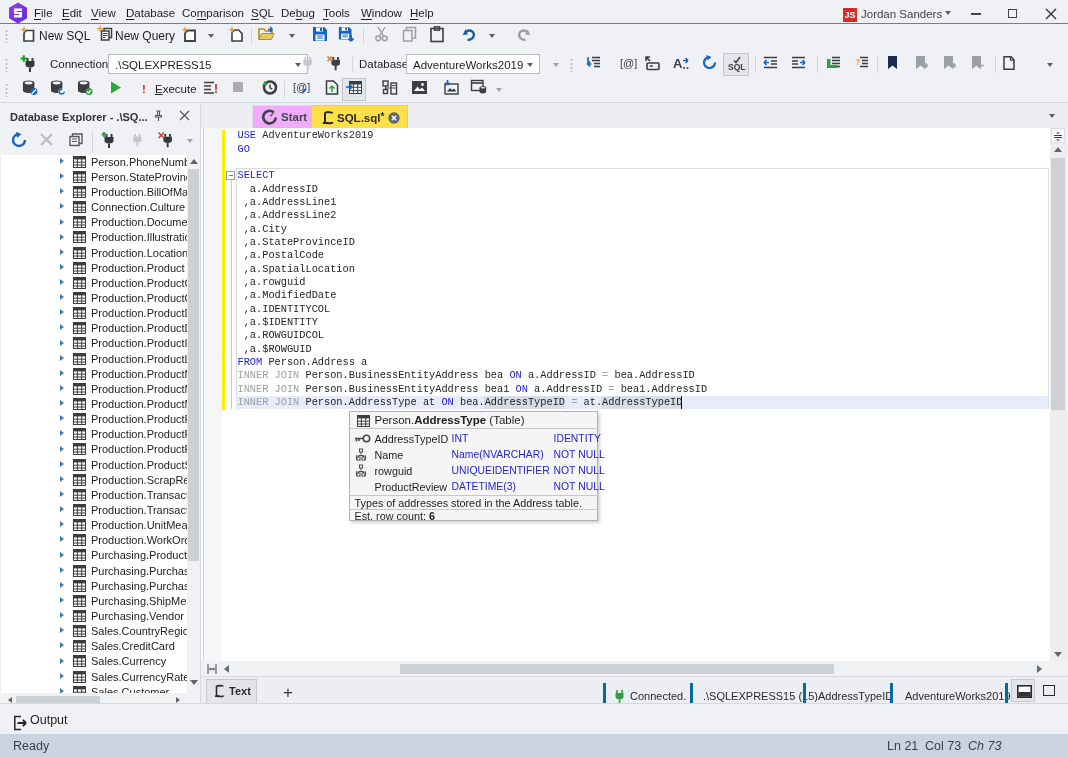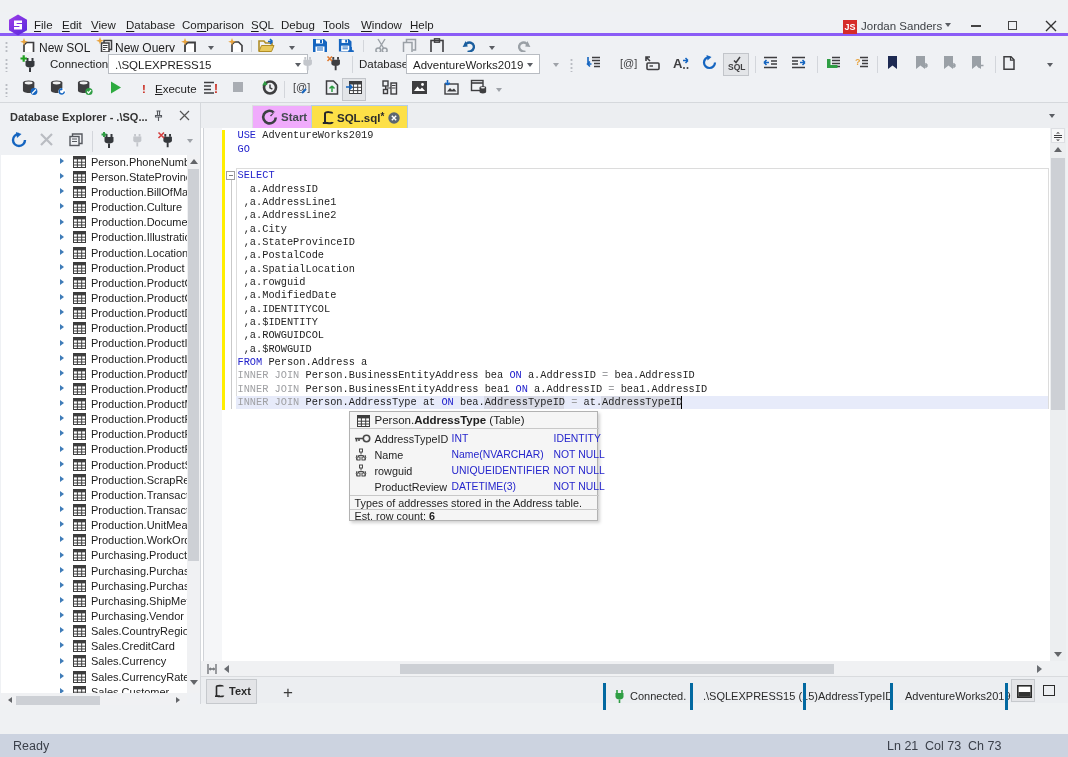--- a/index.html
+++ b/index.html
@@ -6,29 +6,29 @@
   html,body { width:1068px; height:757px; overflow:hidden; }
   body { font-family:"Liberation Sans", sans-serif; font-size:12px; color:#1e1e1e; background:#eff1f3; }
   #win { position:absolute; left:0; top:0; width:1068px; height:757px; background:#eff1f3; }
   .abs { position:absolute; }
   .sep { position:absolute; width:1px; background:#d3d6db; top:4px; bottom:4px; }
   .grip { position:absolute; width:3px; background-image:radial-gradient(circle, #b9bcc2 1px, transparent 1.2px); background-size:3px 4px; }
   .dd { width:0; height:0; border-left:3.5px solid transparent; border-right:3.5px solid transparent; border-top:4px solid #5a5d63; position:absolute; }
   svg { position:absolute; overflow:visible; }
 
   
-  #menubar { left:0; top:12px; width:1068px; height:27px; background:#eff1f4; border-bottom:6px solid #8b5cf6; }
+  #menubar { left:0; top:0; width:1068px; height:27px; background:#eff1f4; border-bottom:4px solid #8b5cf6; }
     .menu { position:absolute; top:7px; font-size:11.5px; color:#1e1e1e; }
   .menu u { text-decoration-thickness:1px; text-underline-offset:2px; }
   #jsbadge { left:843px; top:8px; width:14px; height:14px; background:#d62c29; color:#fff; font-size:9px; font-weight:bold; text-align:center; line-height:14px; }
   #username { left:861px; top:8px; color:#3c3f44; font-size:11.5px; }
 
   
   .toolbar { left:0; width:1068px; background:#eff1f4; }
-  #tb2 { top:36px; height:24px; }
+  #tb2 { top:24px; height:24px; }
   #tb3 { top:52px; height:25px; }
   #tb4 { top:77px; height:25px; }
   .tbtext { position:absolute; font-size:11.5px; color:#1e1e1e; top:6px; }
   .combo { position:absolute; background:#fff; border:1px solid #b8bcc2; height:20px; font-size:11.5px; color:#1e1e1e; white-space:nowrap; }
   .combo .ctext { position:absolute; left:6px; top:4px; }
   .combo .carr { right:6px; top:8px; }
   .tglbtn { position:absolute; background:#e3e5e8; border:1px solid #c2c5ca; }
 
   
   #lpanel { left:0; top:102px; width:201px; height:602px; background:#eff1f4; border-right:1px solid #d5d8dc; border-top:1px solid #d5d8dc; }
@@ -462,21 +462,21 @@
           </svg>
           <span class="lbl">Production.BillOfMaterials</span>
         </div>
     <div class="trow" style="top:44.6px">
           <span class="arr"></span>
           <svg class="ticon" width="13" height="12" viewBox="0 0 13 12">
             <rect x="0.5" y="0.5" width="12" height="11" fill="#fff" stroke="#3d3d3d"></rect>
             <rect x="0" y="0" width="13" height="3.4" fill="#3d3d3d"></rect>
             <path d="M4.4 3 V12 M8.7 3 V12 M0 6.2 H13 M0 9 H13" stroke="#3d3d3d" stroke-width="1"></path>
           </svg>
-          <span class="lbl">Production.Culture</span>
+          <span class="lbl">Connection.Culture</span>
         </div>
     <div class="trow" style="top:59.8px">
           <span class="arr"></span>
           <svg class="ticon" width="13" height="12" viewBox="0 0 13 12">
             <rect x="0.5" y="0.5" width="12" height="11" fill="#fff" stroke="#3d3d3d"></rect>
             <rect x="0" y="0" width="13" height="3.4" fill="#3d3d3d"></rect>
             <path d="M4.4 3 V12 M8.7 3 V12 M0 6.2 H13 M0 9 H13" stroke="#3d3d3d" stroke-width="1"></path>
           </svg>
           <span class="lbl">Production.Document</span>
         </div>
@@ -929,20 +929,27 @@
       <div class="bcell" style="left:804px;width:1px;"></div>
     <div class="abs" style="left:810px;top:2px;width:24px;height:23px;background:#e3e4e7;border:1px solid #c6c9cd;">
       <svg style="left:5px;top:5px;" width="15" height="13" viewBox="0 0 15 13">
           <rect x="0.8" y="0.8" width="13.4" height="11.4" fill="#fff" stroke="#2a2a2a" stroke-width="1.6"></rect>
           <rect x="1.5" y="7" width="12" height="4.7" fill="#333"></rect>
         </svg>
     </div>
     <div class="abs" style="left:842px;top:8px;width:12px;height:11px;border:1.6px solid #2a2a2a;"></div>
   </div>
 
+  <div id="outputrow" class="abs">
+    <svg style="left:14px;top:12px;" width="14" height="14" viewBox="0 0 14 14">
+        <path d="M7 0.5 H0.8 V13.5 H7" fill="none" stroke="#23262b" stroke-width="1.5"></path>
+        <path d="M3.5 7 H12 M12 7 L8.8 3.8 M12 7 L8.8 10.2" stroke="#23262b" stroke-width="1.8" fill="none"></path>
+      </svg>
+    <div class="abs" style="left:30px;top:9px;font-size:12.5px;">Output</div>
+  </div>
 
   <div id="statusbar" class="abs">
     <div class="abs" style="left:13px;top:5px;font-size:12.5px;">Ready</div>
     <div class="abs" style="left:887px;top:5px;font-size:12.5px;">Ln 21</div>
     <div class="abs" style="left:925px;top:5px;font-size:12.5px;">Col 73</div>
-    <div class="abs" style="left:968px;top:5px;font-size:12.5px;">Ch 73</div>
+    <div class="abs" style="left:968px;top:5px;font-size:12.5px;font-style:italic;">Ch 73</div>
   </div>
 </div>
 
 </body></html>

